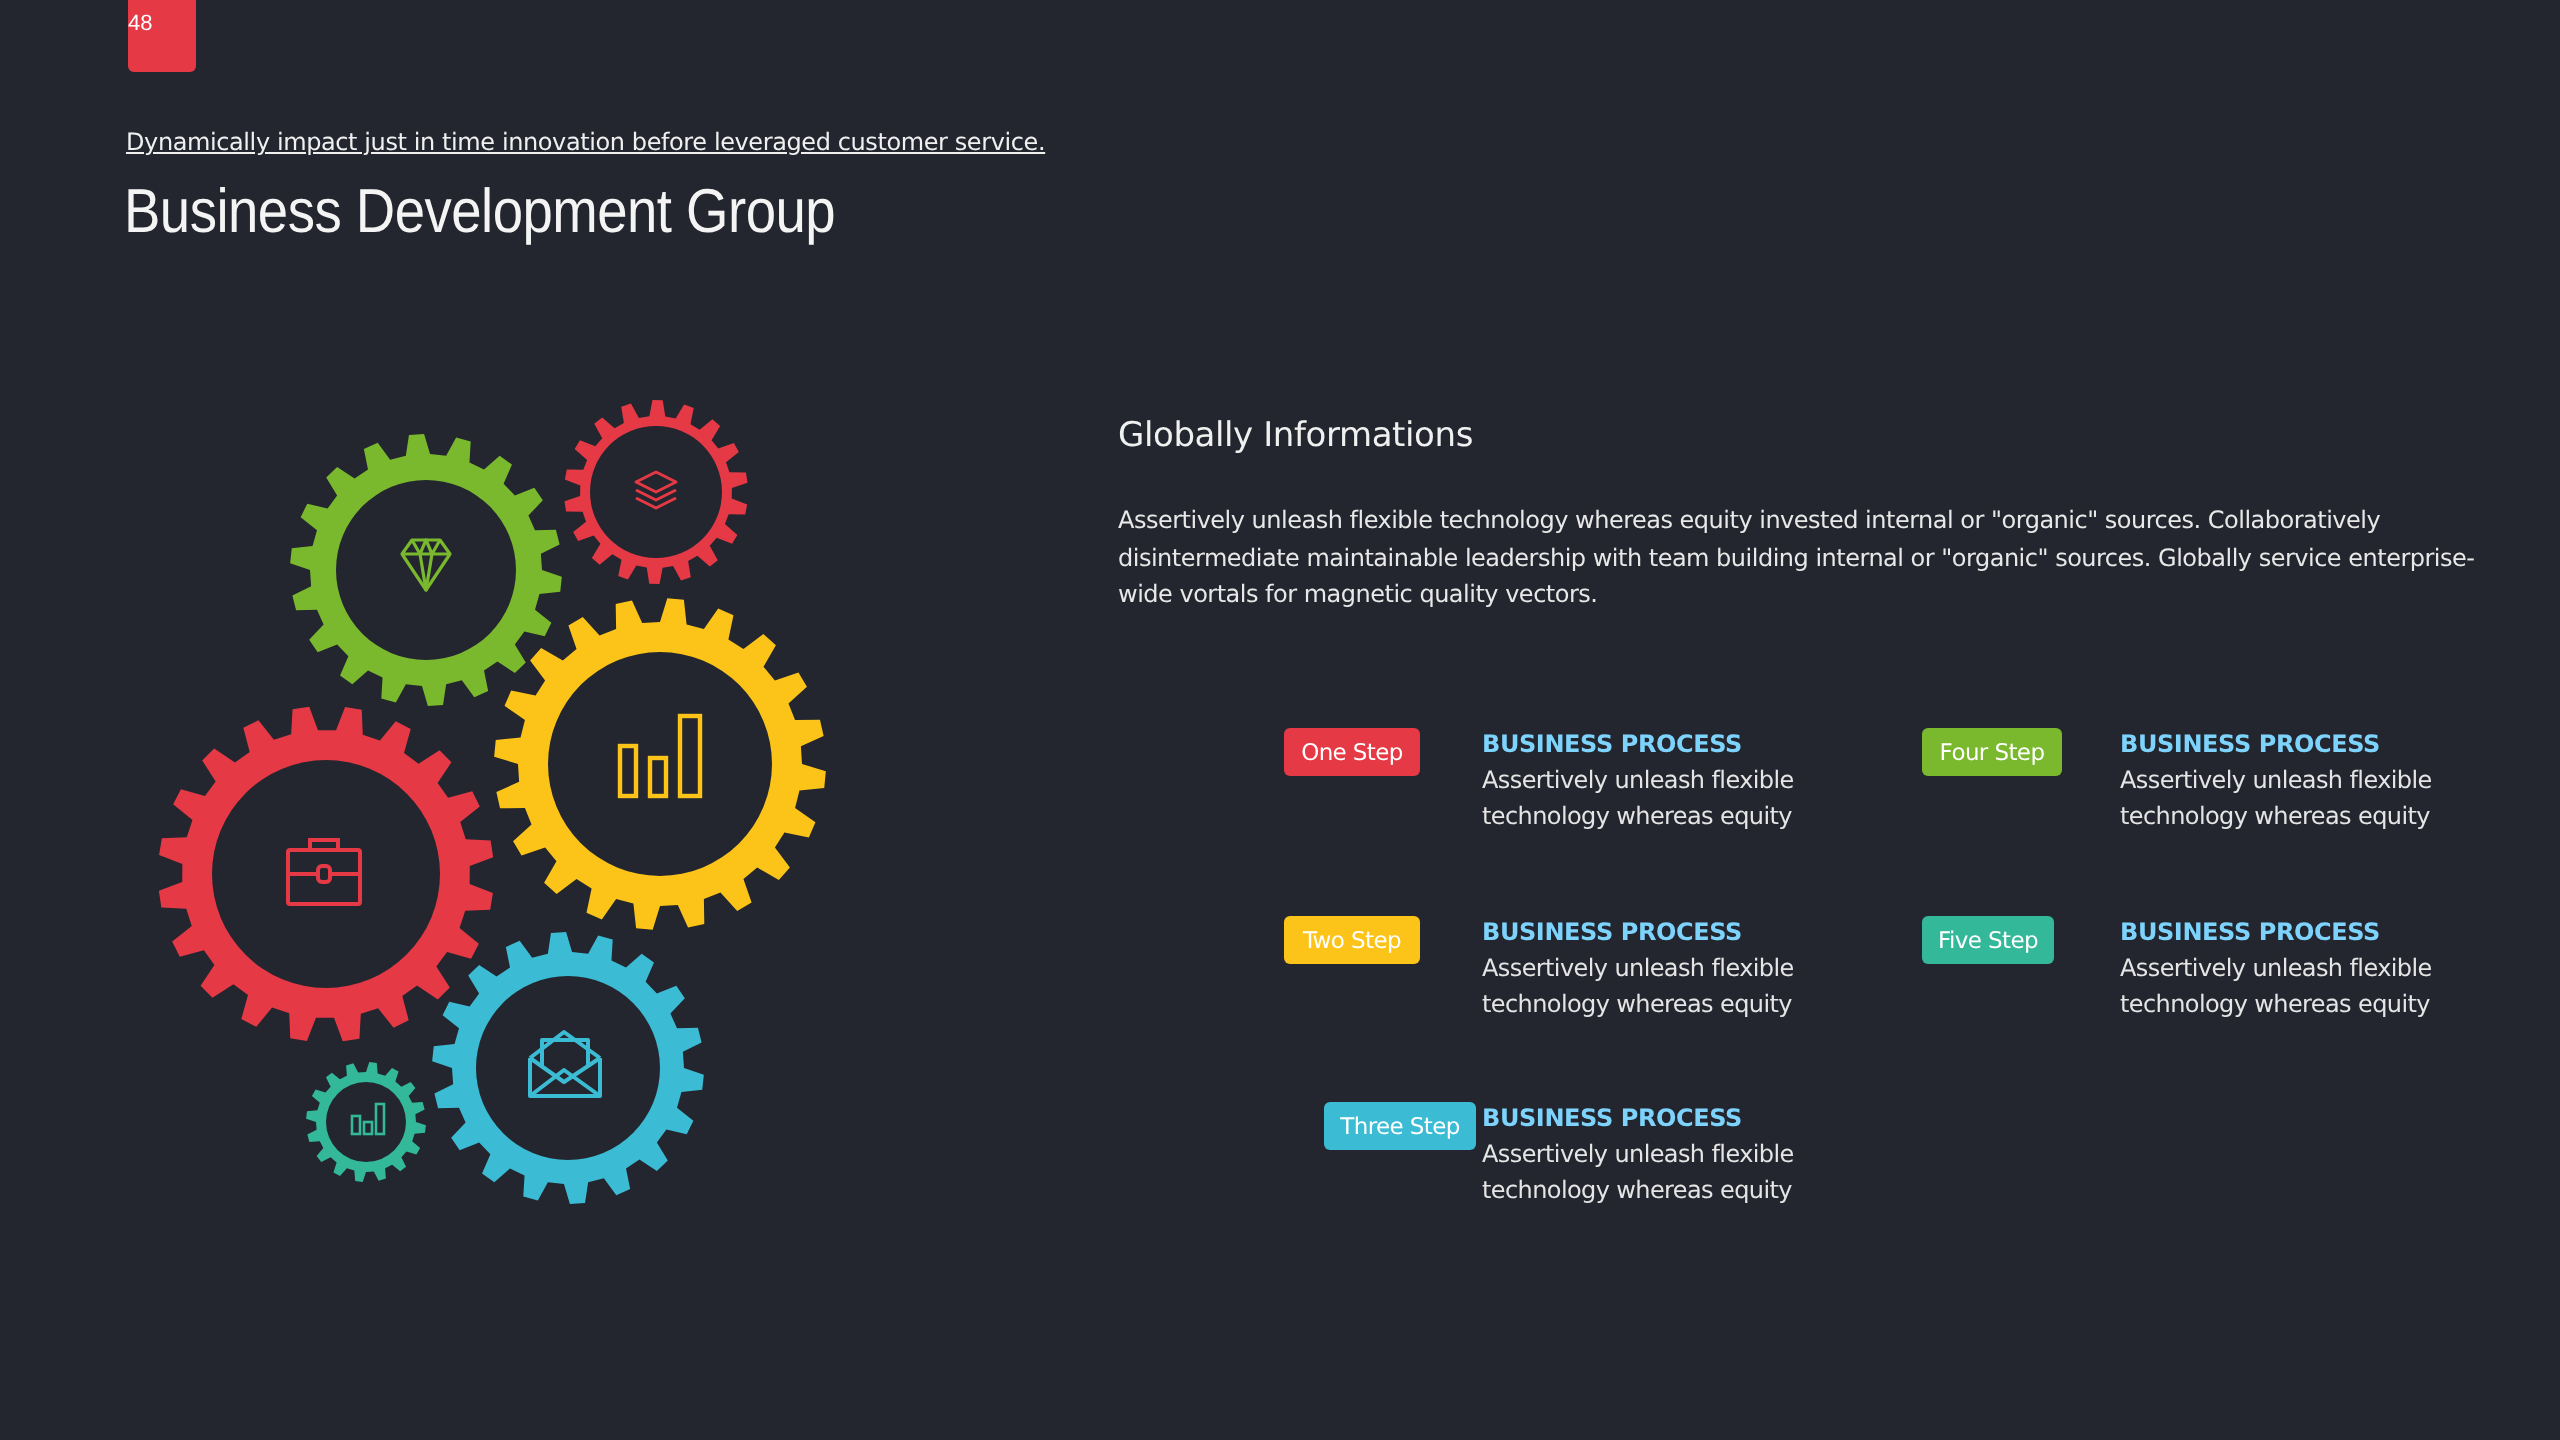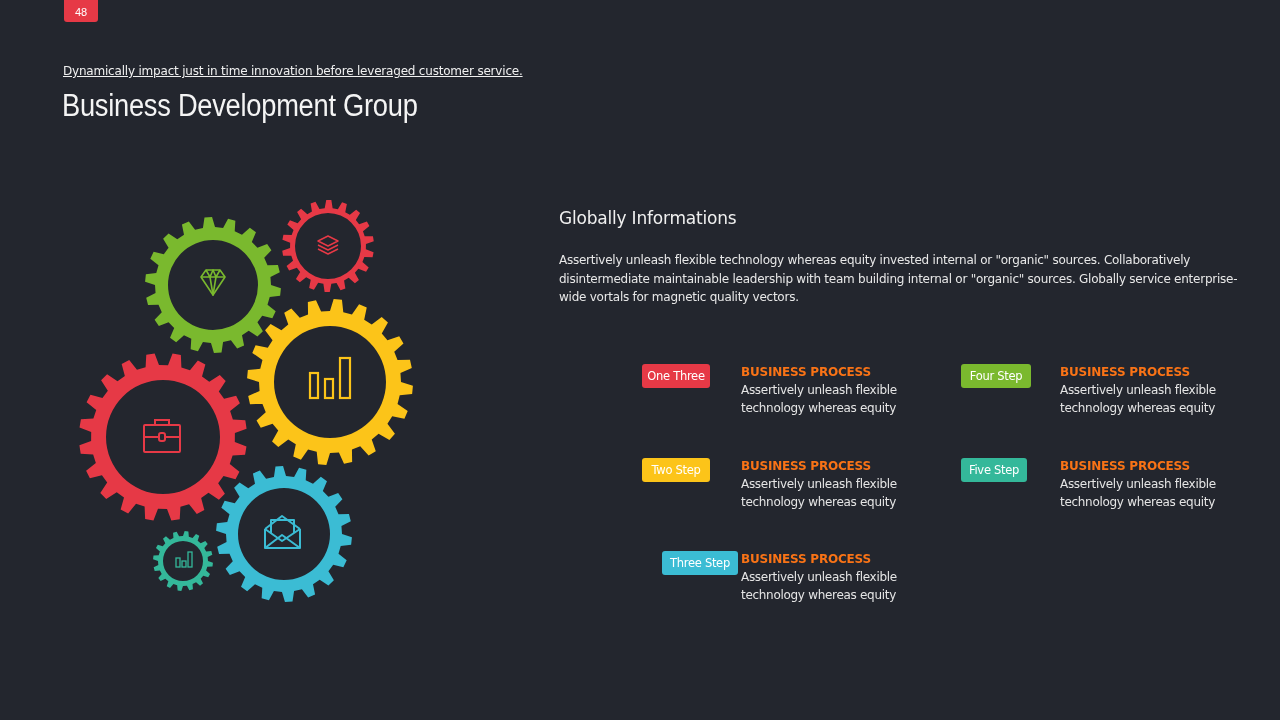--- a/index.html
+++ b/index.html
@@ -1,26 +1,26 @@
 <!DOCTYPE html>
 <html><head>
 <meta charset="utf-8">
 <style>
   html,body{margin:0;padding:0;}
   body{width:1280px;height:720px;background:#23262e;position:relative;overflow:hidden;font-family:"DejaVu Sans","Liberation Sans",sans-serif;color:#fff;}
-  .page-badge{position:absolute;left:64px;top:0;width:34px;height:22px;background:#e63946;border-radius:0 0 3px 3px;color:#fff;font-family:"Liberation Sans",sans-serif;font-size:11px;line-height:24px;text-align:center;}
+  .page-badge{position:absolute;left:64px;top:0;width:34px;height:36px;background:#e63946;border-radius:0 0 3px 3px;color:#fff;font-family:"Liberation Sans",sans-serif;font-size:11px;line-height:24px;text-align:left;}
   .subtitle{position:absolute;left:63px;top:64px;font-size:12px;color:#f0f0f0;letter-spacing:-0.2px;text-decoration:underline;}
   .title{position:absolute;left:62px;top:88px;font-family:"Liberation Sans",sans-serif;font-weight:normal;font-size:31px;color:#f4f4f4;letter-spacing:-0.3px;transform:scaleX(0.88);transform-origin:left top;margin:0;}
   .gears{position:absolute;left:0;top:0;width:520px;height:720px;}
   .mk-title{position:absolute;left:559px;top:208px;font-size:17px;color:#f0f0f0;letter-spacing:-0.2px;}
   .mk-body{position:absolute;left:559px;top:251px;width:680px;font-size:12px;line-height:18.5px;color:#e8e8e8;letter-spacing:-0.25px;}
   .step{position:absolute;}
   .tag{position:absolute;height:24px;line-height:24px;border-radius:3px;color:#fff;font-size:11.5px;text-align:center;letter-spacing:-0.3px;}
   .step-text{position:absolute;left:99px;top:-1px;width:190px;}
-  .step-head{font-size:12px;font-weight:bold;color:#f97316;letter-spacing:-0.2px;line-height:18px;}
+  .step-head{font-size:12px;font-weight:bold;color:#7dd3fc;letter-spacing:-0.2px;line-height:18px;}
   .step-desc{font-size:12px;color:#e5e5e5;line-height:18px;letter-spacing:-0.3px;}
 </style>
 </head>
 <body>
 
 <div class="page-badge">48</div>
 <div class="subtitle">Dynamically impact just in time innovation before leveraged customer service.</div>
 <h1 class="title">Business Development Group</h1>
 
 <svg class="gears" viewBox="0 0 520 720" xmlns="http://www.w3.org/2000/svg">
@@ -64,21 +64,21 @@
     <rect x="176" y="558" width="4" height="9"></rect>
     <rect x="182" y="561" width="4" height="6"></rect>
     <rect x="188" y="552" width="4" height="15"></rect>
   </g>
 </svg>
 
 <div class="mk-title">Globally Informations</div>
 <div class="mk-body">Assertively unleash flexible technology whereas equity invested internal or "organic" sources. Collaboratively disintermediate maintainable leadership with team building internal or "organic" sources. Globally service enterprise-wide vortals for magnetic quality vectors.</div>
 
 <div class="step" style="left:642px;top:364px;">
-  <div class="tag" style="width:68px;background:#e63946;">One Three</div>
+  <div class="tag" style="width:68px;background:#e63946;">One Step</div>
   <div class="step-text">
     <div class="step-head">BUSINESS PROCESS</div>
     <div class="step-desc">Assertively unleash flexible</div>
     <div class="step-desc">technology whereas equity</div>
   </div>
 </div>
 
 <div class="step" style="left:642px;top:458px;">
   <div class="tag" style="width:68px;background:#fcc419;">Two Step</div>
   <div class="step-text">

